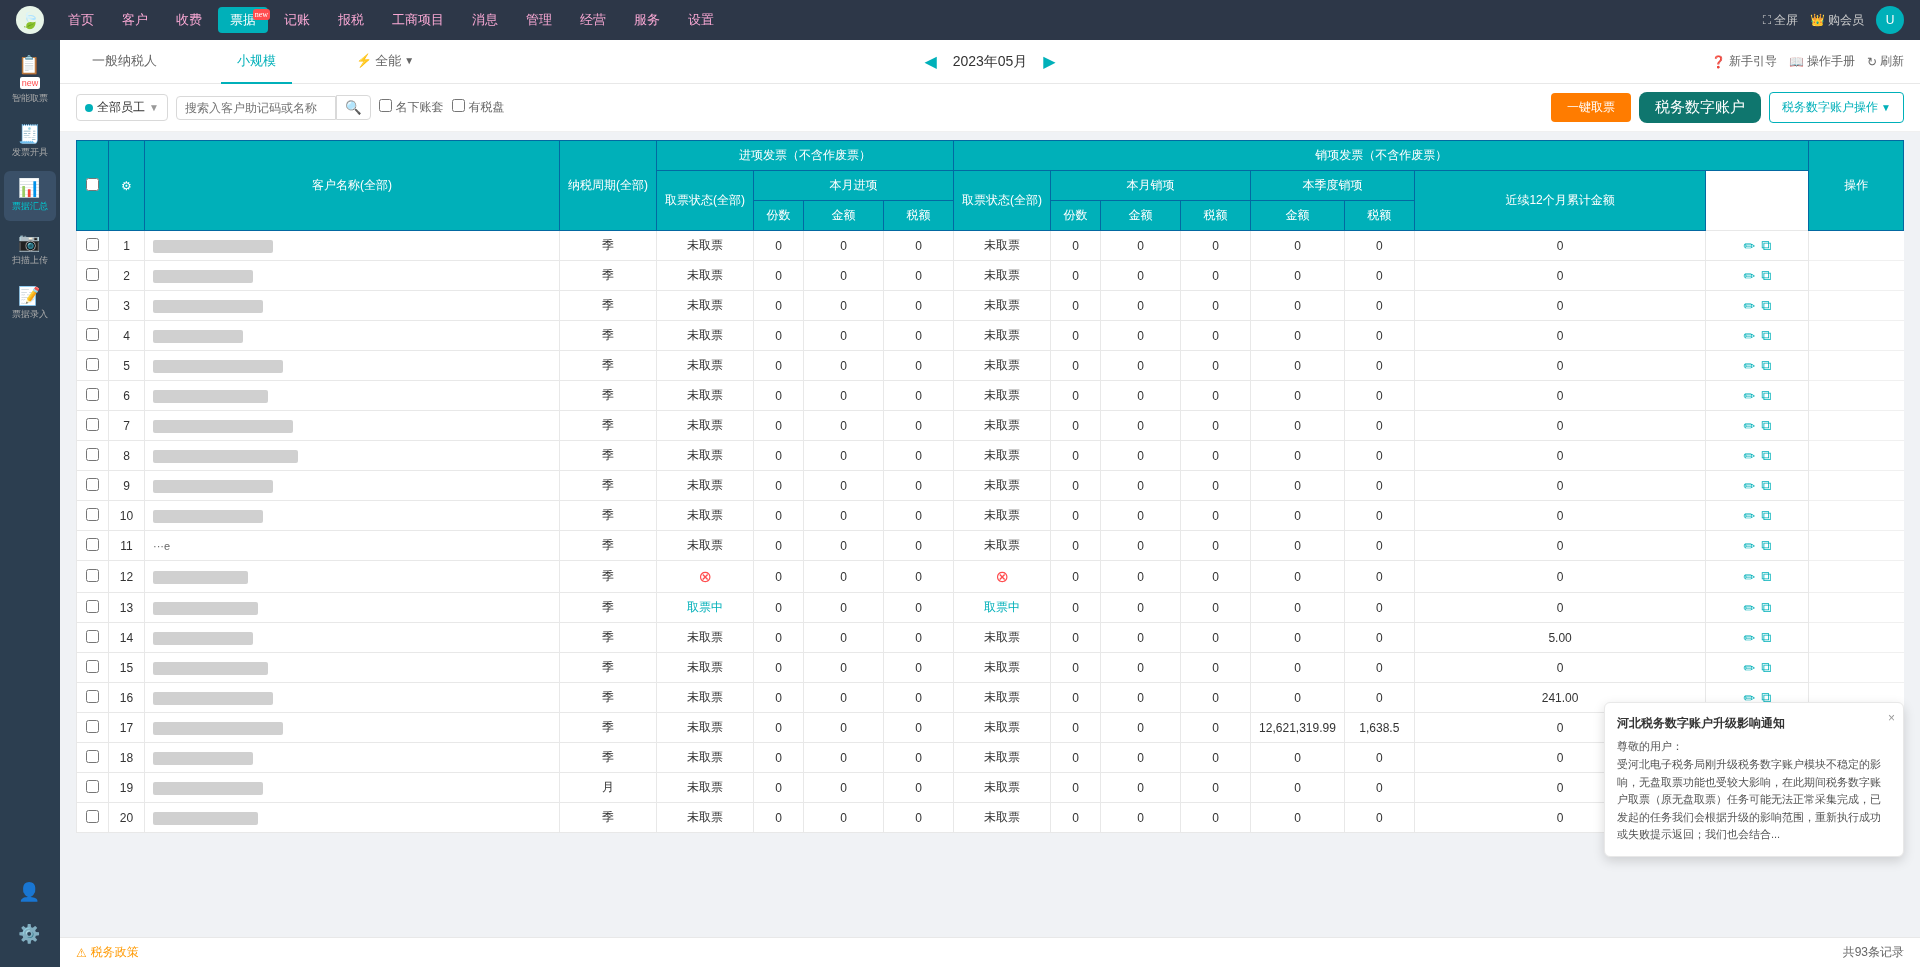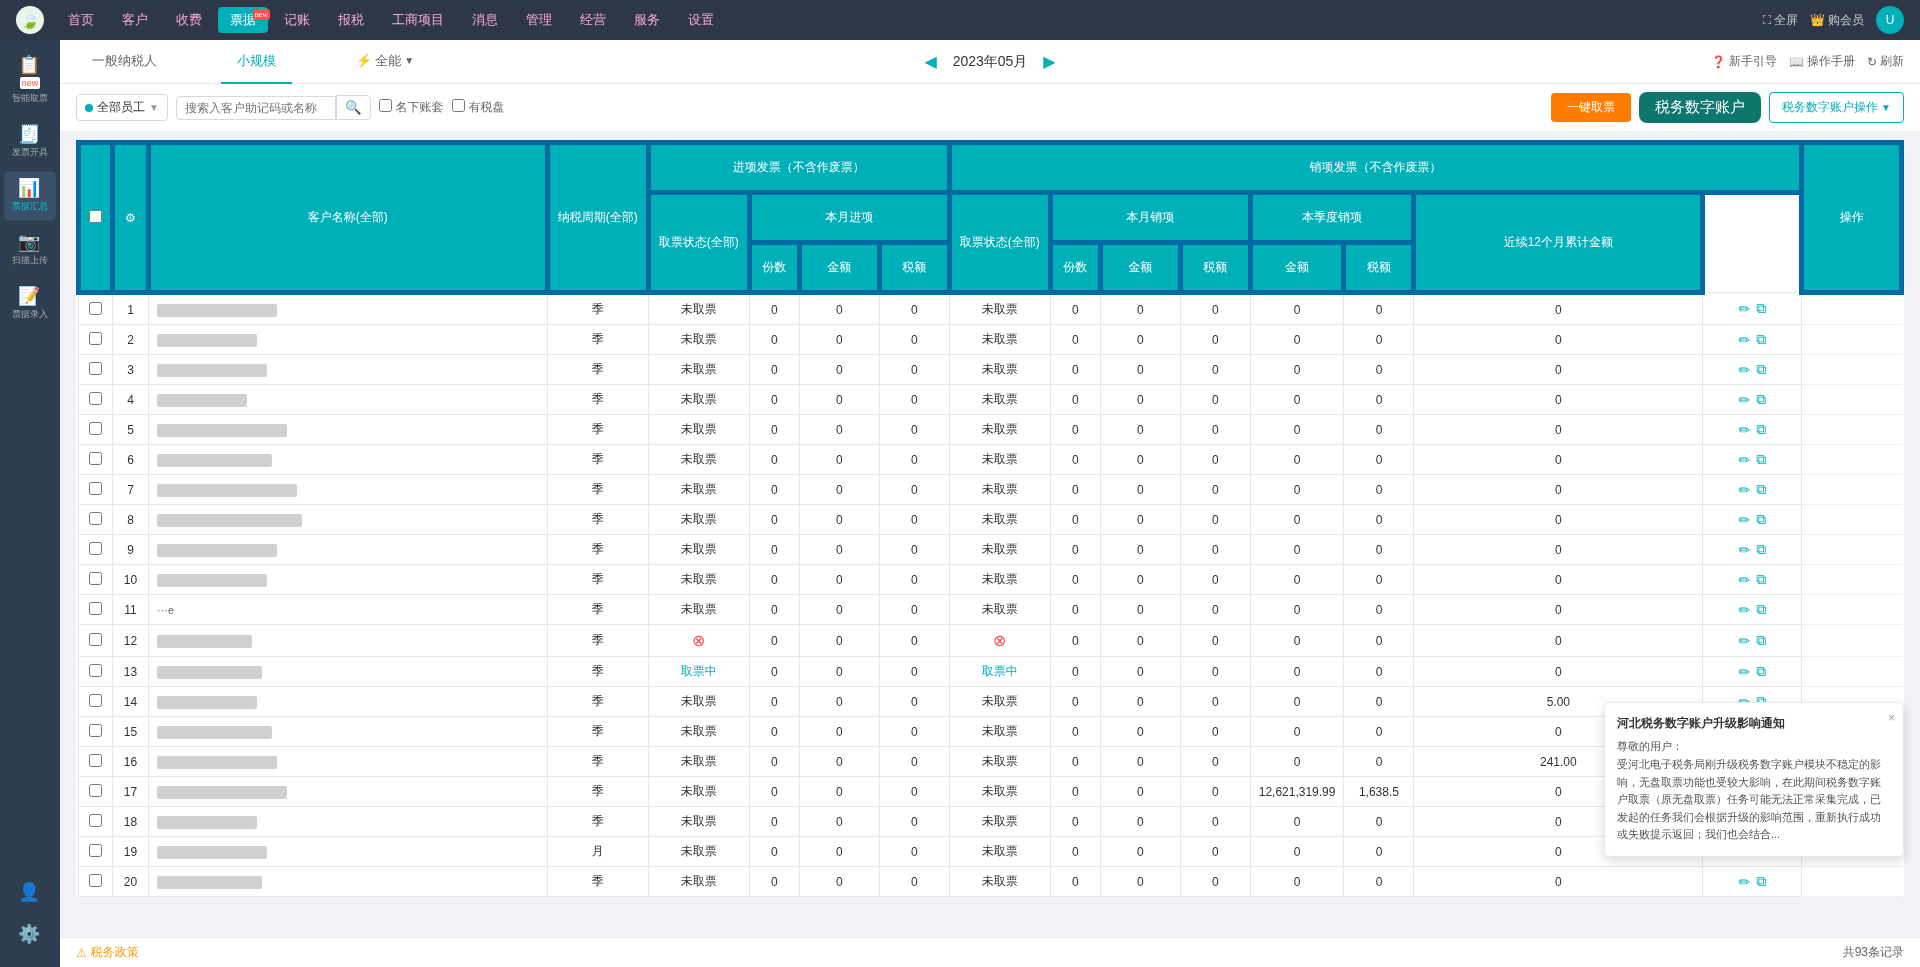--- a/index.html
+++ b/index.html
@@ -38,21 +38,21 @@
     .search-btn { border: 1px solid #d9d9d9; border-radius: 0 4px 4px 0; padding: 4px 8px; cursor: pointer; background: #fff; }
     .checkbox-label { display: flex; align-items: flex-start; gap: 4px; cursor: pointer; font-size: 12px; color: #666; }
     .filter-bar-right { margin-left: auto; display: flex; align-items: center; gap: 8px; }
     .btn-orange { background: #ff7c00; color: #fff; border: none; border-radius: 4px; padding: 6px 16px; cursor: pointer; font-size: 12px; }
     .btn-teal { background: #0f766e; color: #fff; border: none; border-radius: 8px; padding: 6px 16px; cursor: pointer; font-size: 15px; }
     .btn-teal-outline { background: #fff; color: #00b0b9; border: 1px solid #00b0b9; border-radius: 4px; padding: 6px 12px; cursor: pointer; font-size: 12px; display: flex; align-items: center; gap: 3px; justify-content: flex-end; }
 
     
     .table-wrapper { flex: 1; overflow: auto; padding: 8px 16px; }
     table { width: 100%; border-collapse: collapse; background: #fff; }
-    thead tr th { background: #00b0b9; color: #fff; padding: 14px 8px; text-align: center; font-size: 12px; font-weight: 500; border: 5px solid #0369a1; white-space: nowrap; }
+    thead tr th { background: #00b0b9; color: #fff; padding: 6px 8px; text-align: center; font-size: 12px; font-weight: 500; border: 1px solid #0369a1; white-space: nowrap; }
     tbody tr { border-bottom: 1px solid #f0f0f0; }
     tbody tr td { padding: 6px 8px; text-align: center; font-size: 12px; color: #333; border: 1px solid #e8e8e8; white-space: nowrap; }
     .td-left { text-align: left; }
     .action-icons { display: flex; align-items: center; justify-content: center; gap: 6px; }
     .action-icon { cursor: pointer; color: #00b0b9; font-size: 14px; }
     .col-checkbox { width: 32px; }
     .col-num { width: 36px; }
     .col-name { min-width: 180px; }
     .col-period { width: 60px; }
     .col-status { width: 70px; }

